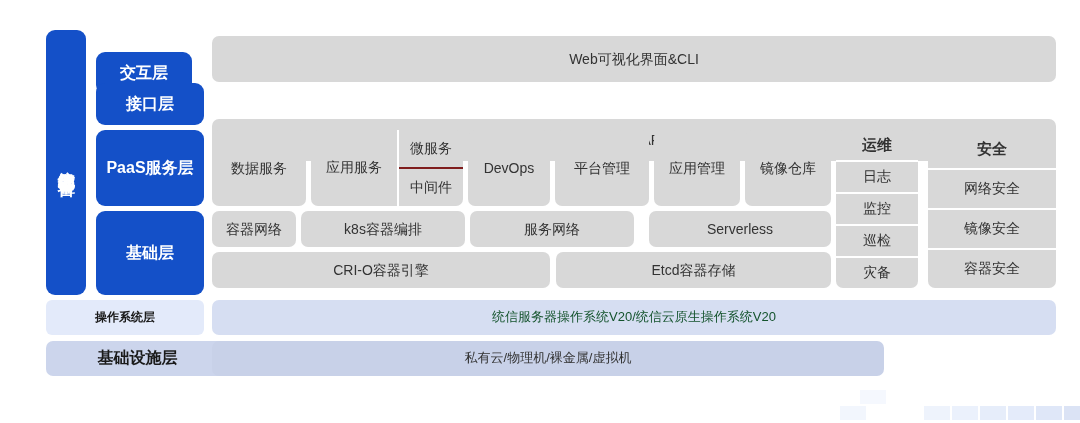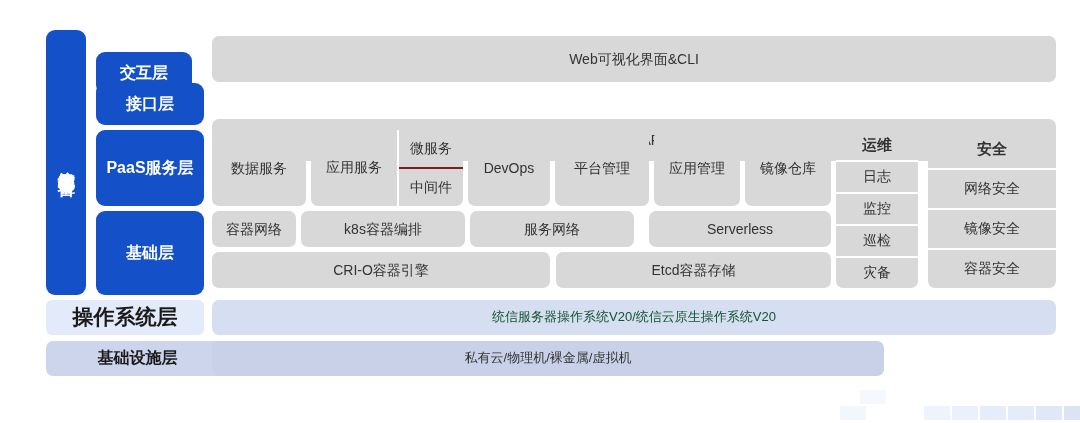--- a/index.html
+++ b/index.html
@@ -88,21 +88,21 @@
     flex:1;display:flex;flex-direction:column;
     border-left:2px solid #ffffff;
   }
   .split .right .cell{
     flex:1;display:flex;align-items:center;justify-content:center;
     font-size:14px;color:#333;
   }
   .split .right .cell + .cell{border-top:2px solid #7f1d1d;}
 
   
-  .lbl-os{background:#e3eafa;color:#1a1a1a;font-size:21px;font-weight:700;border-radius:6px;}
+  .lbl-os{background:#e3eafa;color:#1a1a1a;font-size:12px;font-weight:700;border-radius:6px;}
   .val-os{background:#d6def2;color:#14532d;font-size:13px;border-radius:7px;}
   .lbl-infra{background:#ccd5ec;color:#1a1a1a;font-size:16px;font-weight:700;border-radius:7px;}
   .val-infra{background:#c8d1e8;color:#333;font-size:13px;border-radius:7px;}
 
   
   .deco{position:absolute;}
   .deco i{position:absolute;display:block;}
 </style>
 </head>
 <body>

